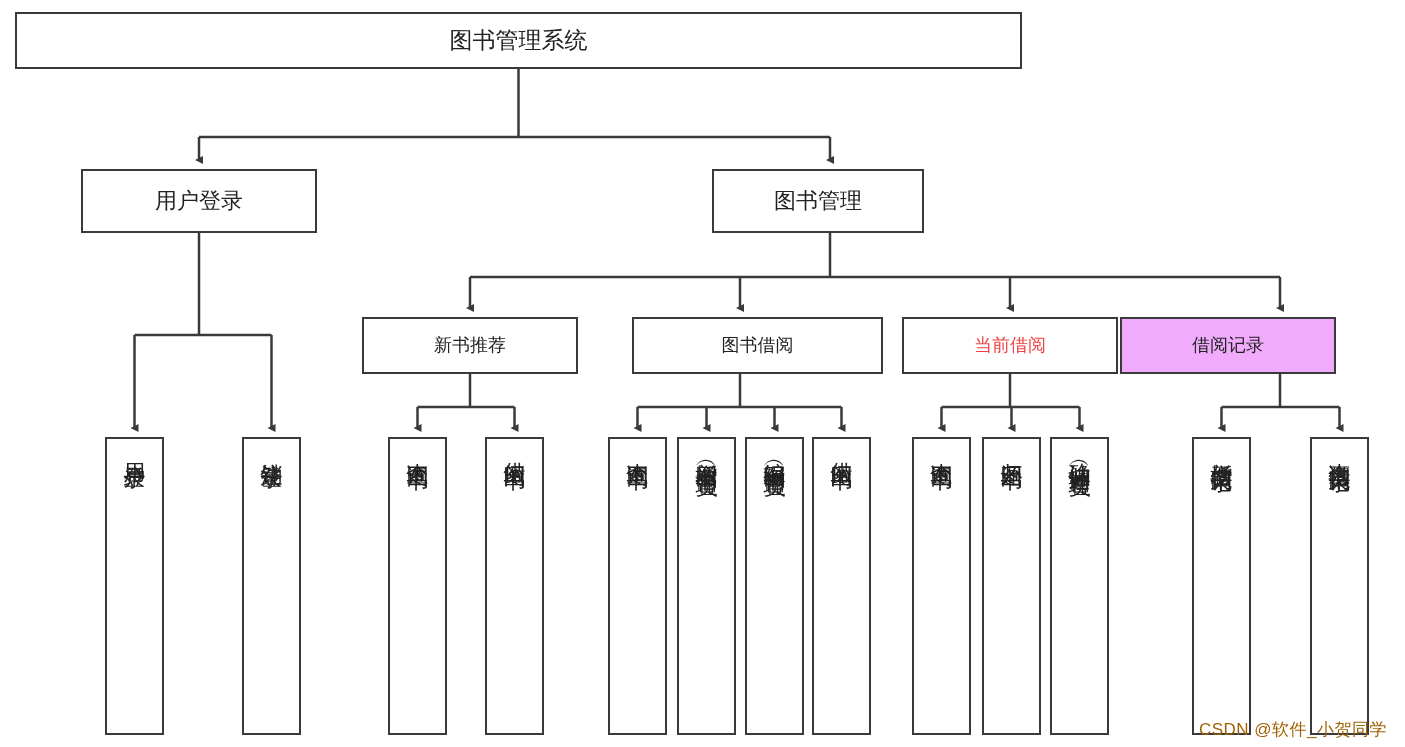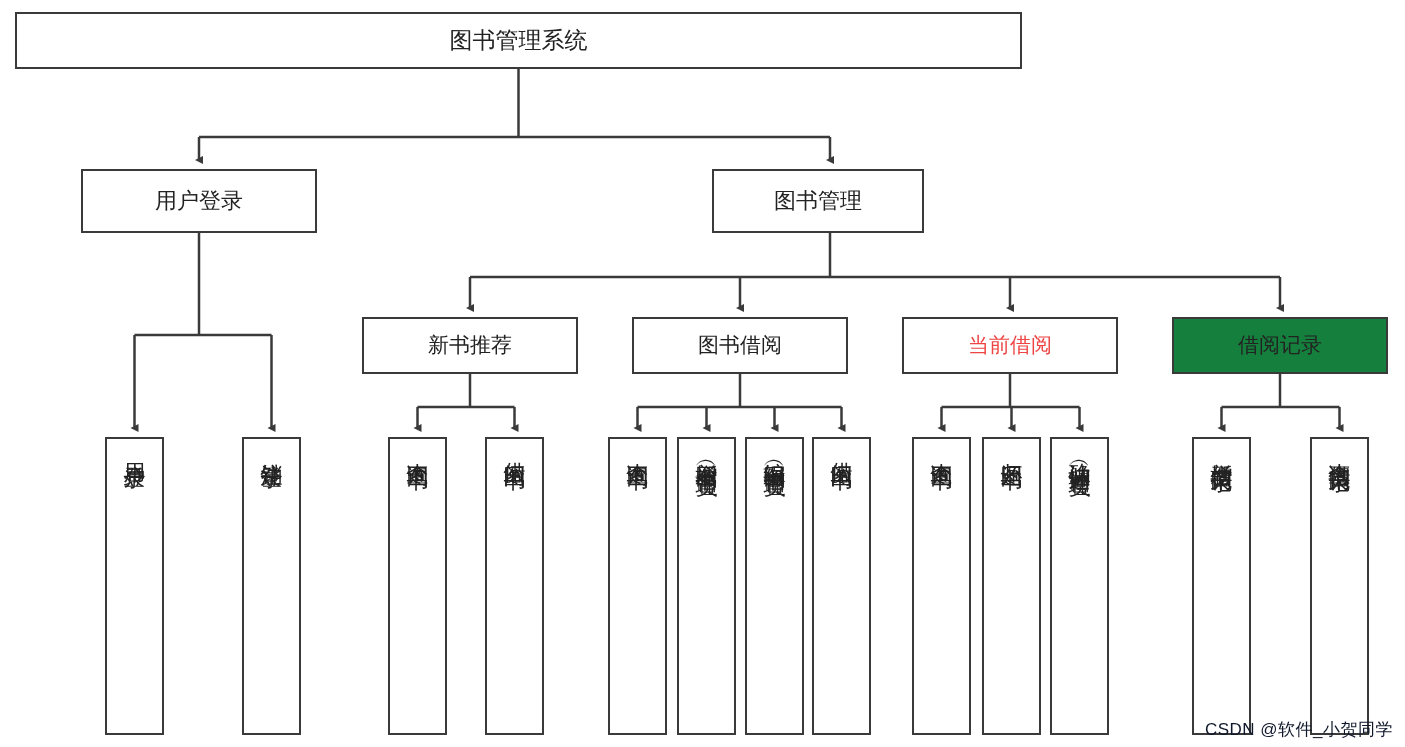--- a/index.html
+++ b/index.html
@@ -42,41 +42,41 @@
     line-height: 1.18;
     white-space: nowrap;
   }
   .node-root .node-label {
     font-size: 23px;
   }
   .node-level2 .node-label {
     font-size: 22px;
   }
   .node-level3 .node-label {
-    font-size: 21px;
+    font-size: 18px;
   }
   .node-leaf {
     align-items: flex-start;
     justify-content: center;
     padding-top: 6px;
   }
   .node-leaf .node-label {
     font-size: 22px;
     writing-mode: vertical-rl;
     text-orientation: upright;
     letter-spacing: 2px;
     line-height: 1;
     white-space: pre;
   }
   #watermark {
     position: absolute;
-    right: 12px;
+    right: 18px;
     bottom: 6px;
     font-size: 17px;
-    color: #0f172a;
+    color: #a16207;
     white-space: nowrap;
     letter-spacing: 0.5px;
   }
 </style>
 </head>
 <body>
 
 <div id="diagram-root">
 
   <svg id="edge-layer" viewBox="0 0 1405 747" width="1405" height="747" xmlns="http://www.w3.org/2000/svg">
@@ -128,27 +128,27 @@
       </div>
       <div class="node node-level2" style="left: 81px; top: 169px; width: 236px; height: 64px; border-color: rgb(58, 58, 58); background: rgb(255, 255, 255);">
         <span class="node-label" style="color: rgb(34, 34, 34);">用户登录</span>
       </div>
       <div class="node node-level2" style="left: 712px; top: 169px; width: 212px; height: 64px; border-color: rgb(58, 58, 58); background: rgb(255, 255, 255);">
         <span class="node-label" style="color: rgb(34, 34, 34);">图书管理</span>
       </div>
       <div class="node node-level3" style="left: 362px; top: 317px; width: 216px; height: 57px; border-color: rgb(58, 58, 58); background: rgb(255, 255, 255);">
         <span class="node-label" style="color: rgb(34, 34, 34);">新书推荐</span>
       </div>
-      <div class="node node-level3" style="left: 632px; top: 317px; width: 216px; height: 57px; border-color: rgb(58, 58, 58); background: rgb(255, 255, 255);">
+      <div class="node node-level3" style="left: 632px; top: 317px; width: 251px; height: 57px; border-color: rgb(58, 58, 58); background: rgb(255, 255, 255);">
         <span class="node-label" style="color: rgb(34, 34, 34);">图书借阅</span>
       </div>
       <div class="node node-level3" style="left: 902px; top: 317px; width: 216px; height: 57px; border-color: rgb(58, 58, 58); background: rgb(255, 255, 255);">
         <span class="node-label" style="color: #ef4444;">当前借阅</span>
       </div>
-      <div class="node node-level3" style="left: 1172px; top: 317px; width: 216px; height: 57px; border-color: rgb(58, 58, 58); background: #15803d;">
+      <div class="node node-level3" style="left: 1120px; top: 317px; width: 216px; height: 57px; border-color: rgb(58, 58, 58); background: #f0abfc;">
         <span class="node-label" style="color: rgb(34, 34, 34);">借阅记录</span>
       </div>
       <div class="node node-leaf" style="left: 105px; top: 437px; width: 59px; height: 298px; border-color: rgb(58, 58, 58); background: rgb(255, 255, 255);">
         <span class="node-label" style="color: rgb(34, 34, 34);">用户登录</span>
       </div>
       <div class="node node-leaf" style="left: 242px; top: 437px; width: 59px; height: 298px; border-color: rgb(58, 58, 58); background: rgb(255, 255, 255);">
         <span class="node-label" style="color: rgb(34, 34, 34);">注销登录</span>
       </div>
       <div class="node node-leaf" style="left: 388px; top: 437px; width: 59px; height: 298px; border-color: rgb(58, 58, 58); background: rgb(255, 255, 255);">
         <span class="node-label" style="color: rgb(34, 34, 34);">查询图书</span>

